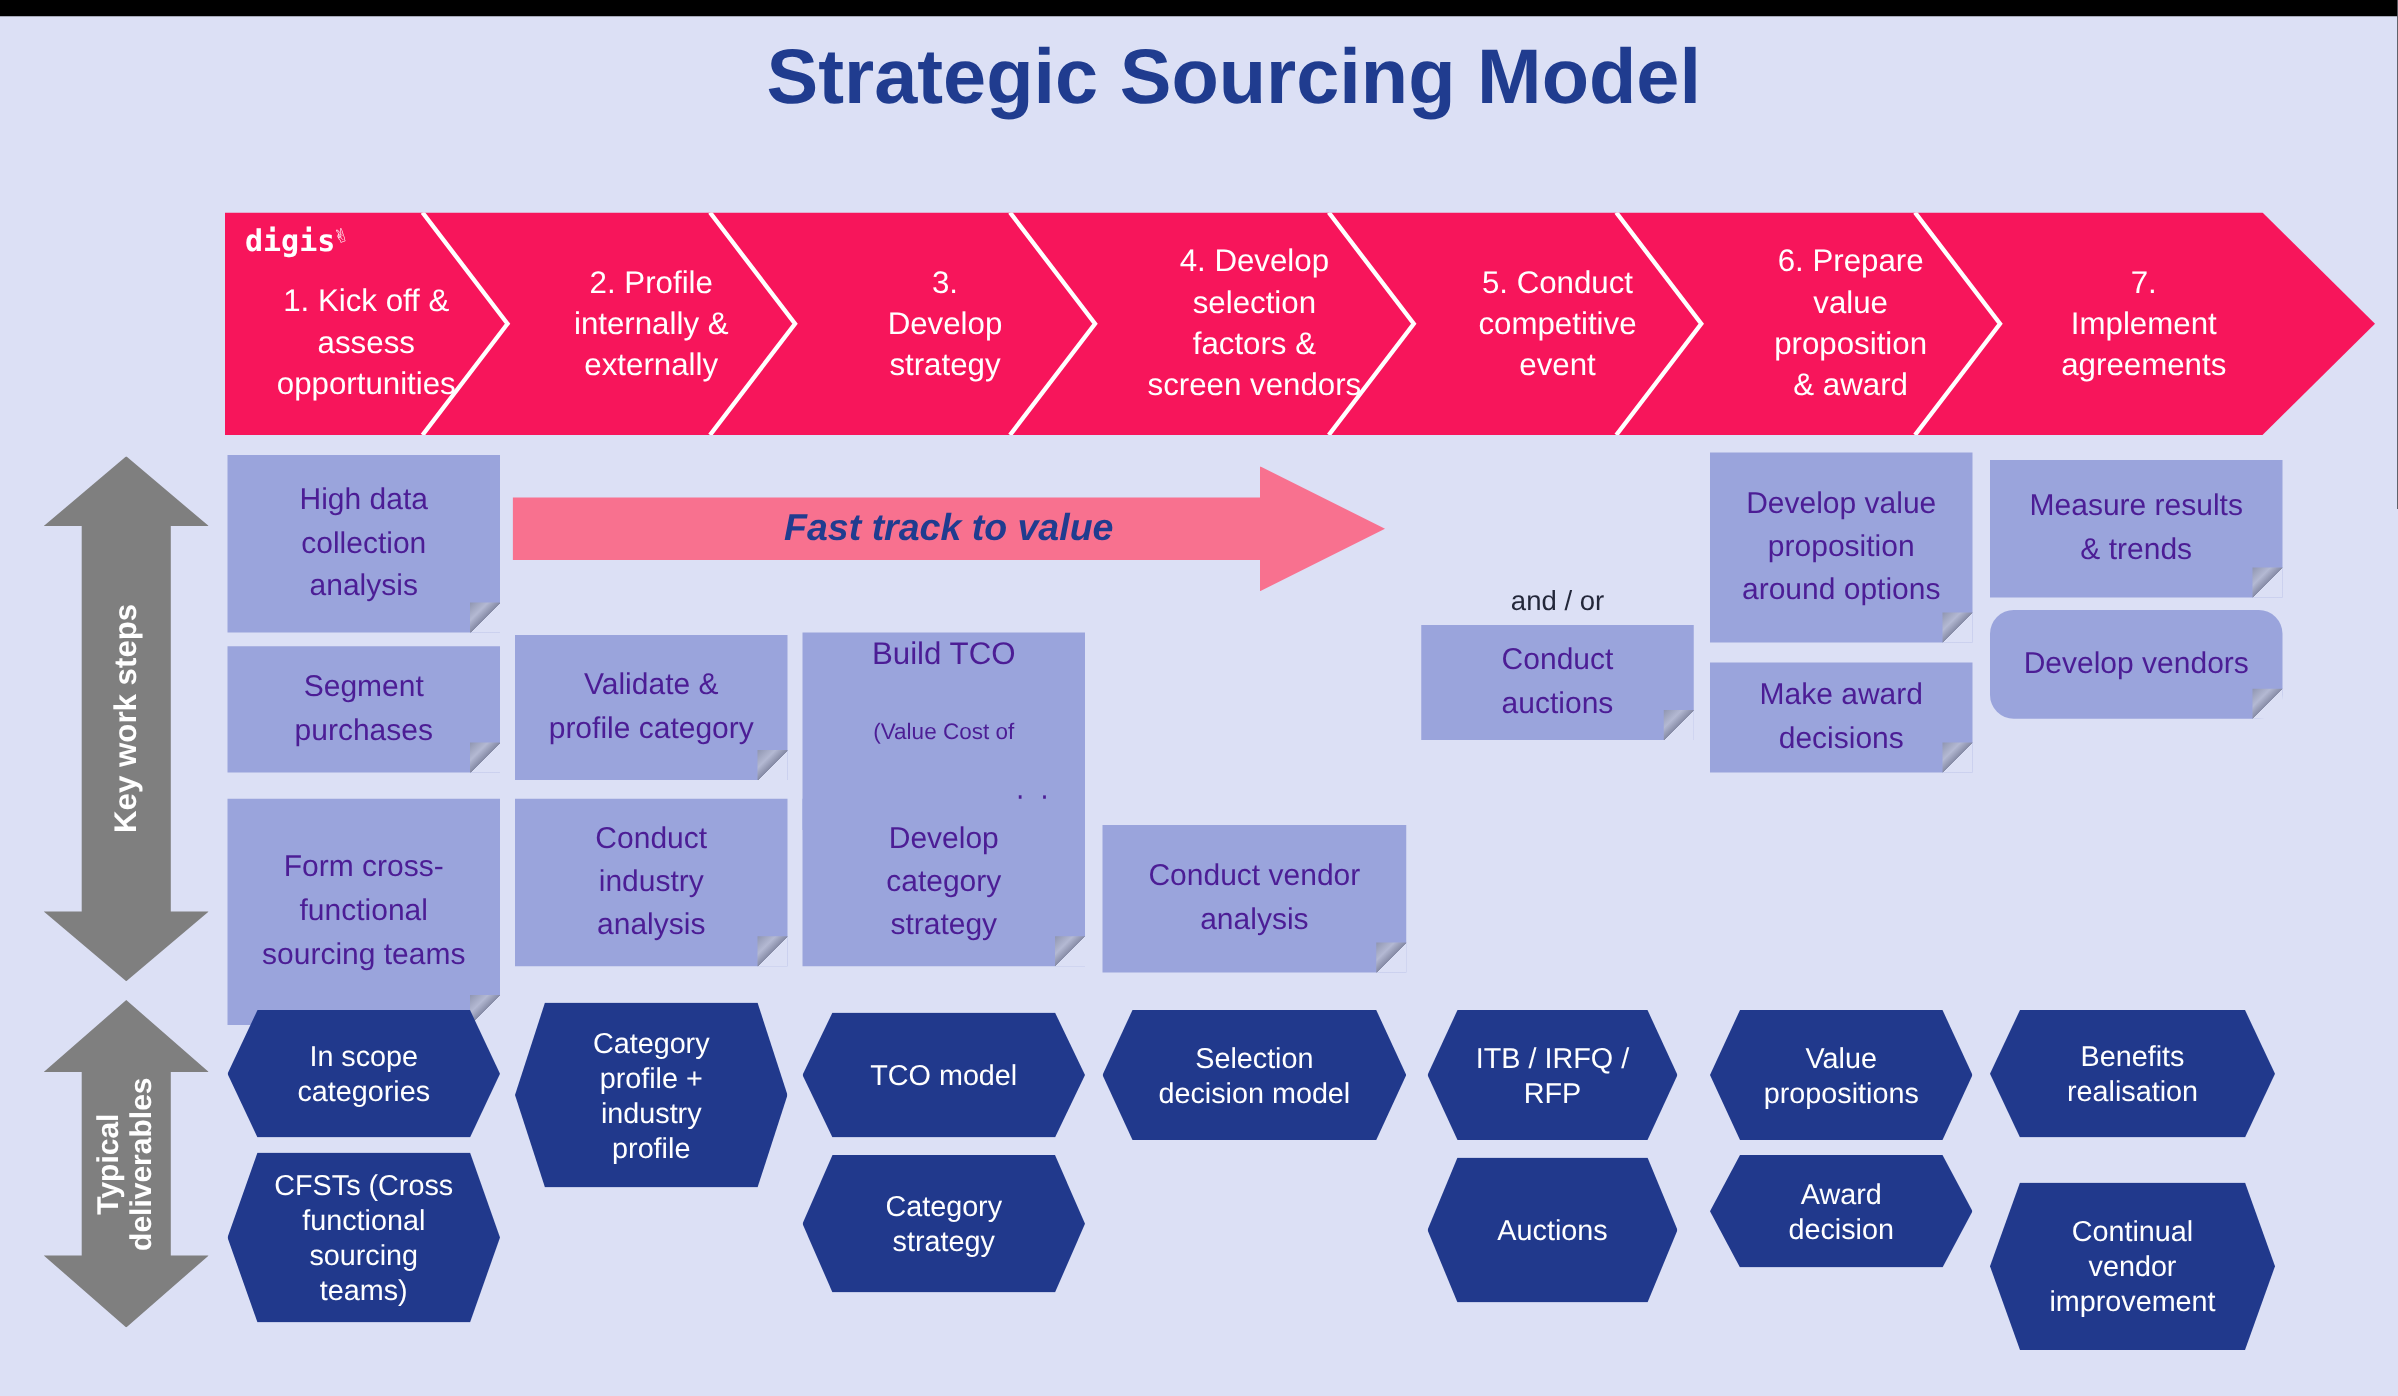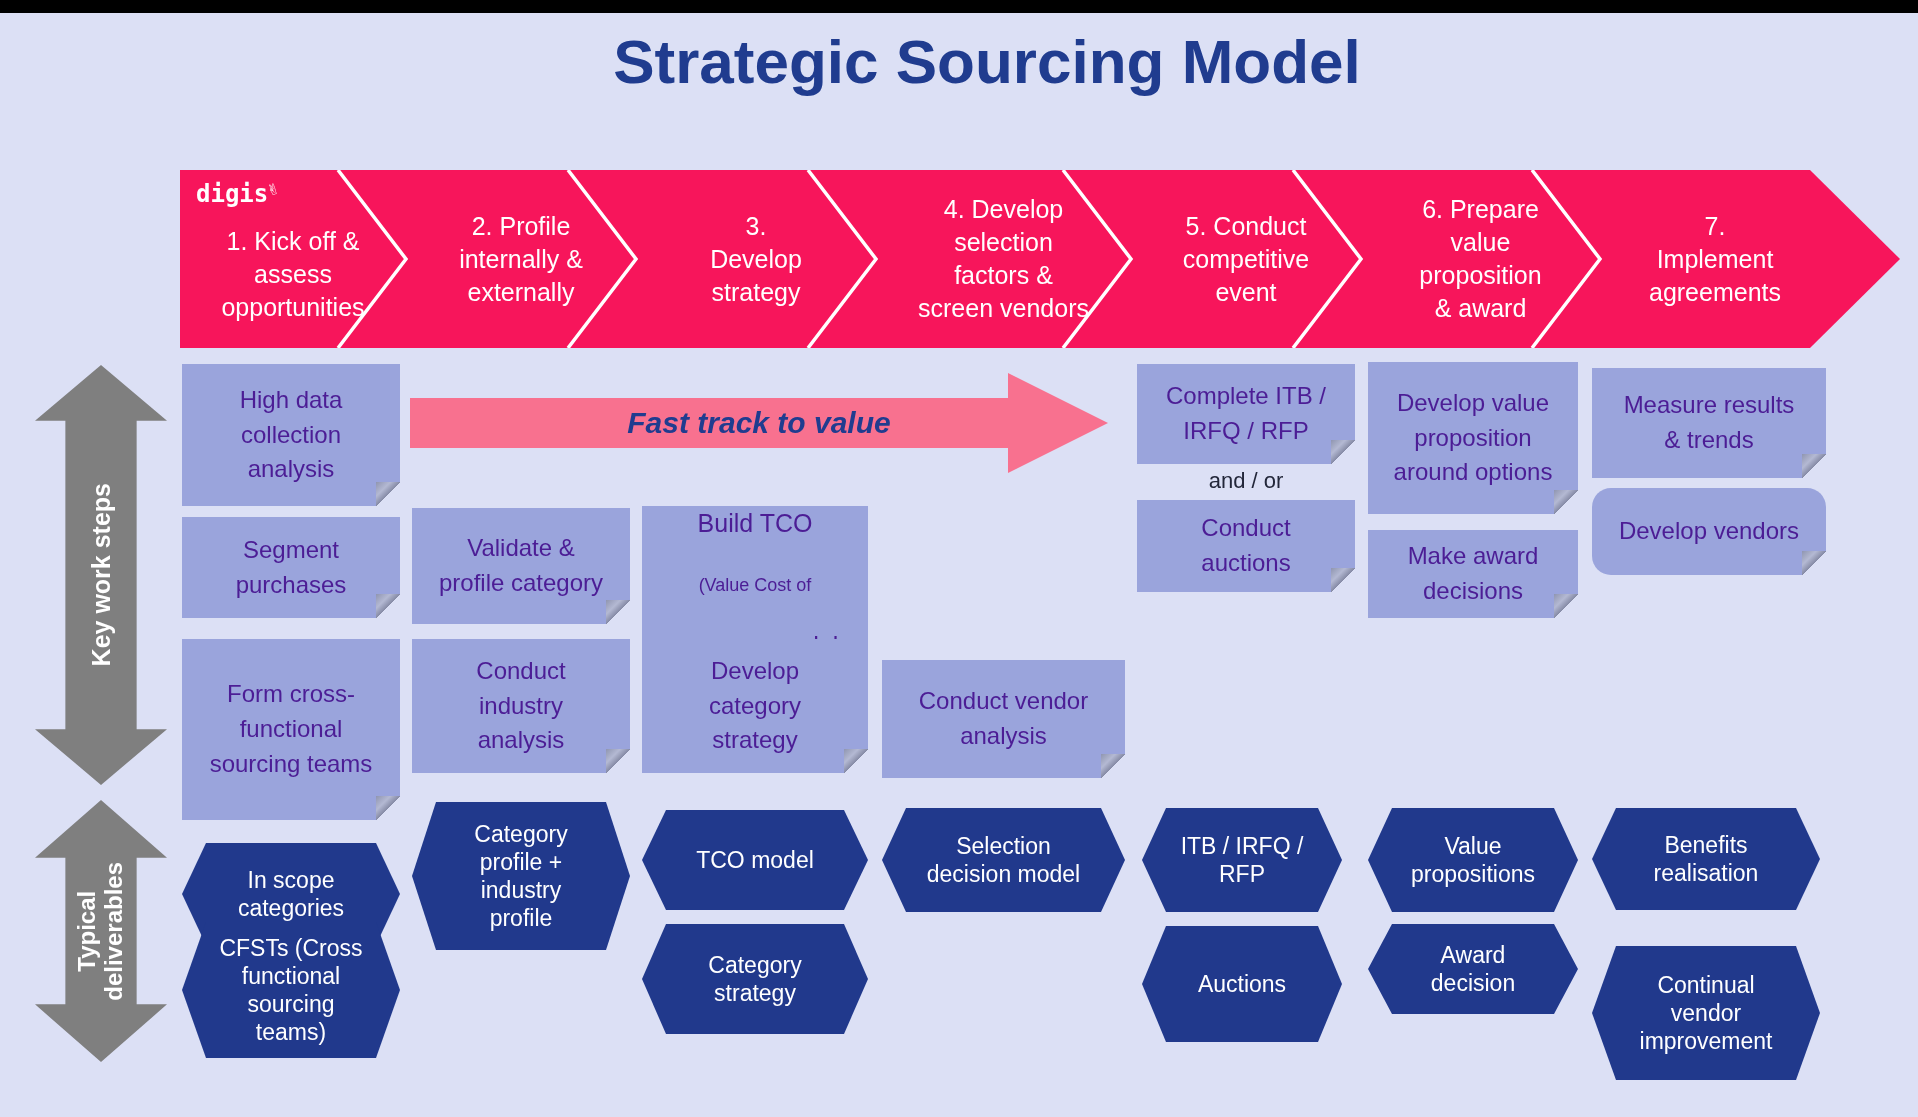--- a/index.html
+++ b/index.html
@@ -118,42 +118,40 @@
       <div><span class="small">Ownership)</span> <span class="big">model</span></div>
     </div>
   </div>
   <div class="note" style="left:642px;top:639px;width:226px;height:134px;">Develop
 category
 strategy</div>
 
   <div class="note" style="left:882px;top:660px;width:243px;height:118px;">Conduct vendor
 analysis</div>
 
-  <div class="note" style="left:1137px;top:364px;width:218px;height:100px;">Complete ITB /
-IRFQ / RFP</div>
   <div class="andor">and / or</div>
   <div class="note" style="left:1137px;top:500px;width:218px;height:92px;">Conduct
 auctions</div>
 
   <div class="note" style="left:1368px;top:362px;width:210px;height:152px;">Develop value
 proposition
 around options</div>
   <div class="note" style="left:1368px;top:530px;width:210px;height:88px;">Make award
 decisions</div>
 
   <div class="note" style="left:1592px;top:368px;width:234px;height:110px;">Measure results
 &amp; trends</div>
   <div class="note" style="left:1592px;top:488px;width:234px;height:87px;border-radius:19px;">Develop vendors</div>
 
   <div class="varrow del">
     <div class="vlabel" style="font-size:24px;">Typical
 deliverables</div>
   </div>
 
-  <div class="hex" style="left:182px;top:808px;width:218px;height:102px;margin-top:35px;">In scope
+  <div class="hex" style="left:182px;top:808px;width:218px;height:102px;">In scope
 categories</div>
   <div class="hex" style="left:182px;top:922px;width:218px;height:136px;">CFSTs (Cross
 functional
 sourcing
 teams)</div>
 
   <div class="hex" style="left:412px;top:802px;width:218px;height:148px;">Category
 profile +
 industry
 profile</div>

